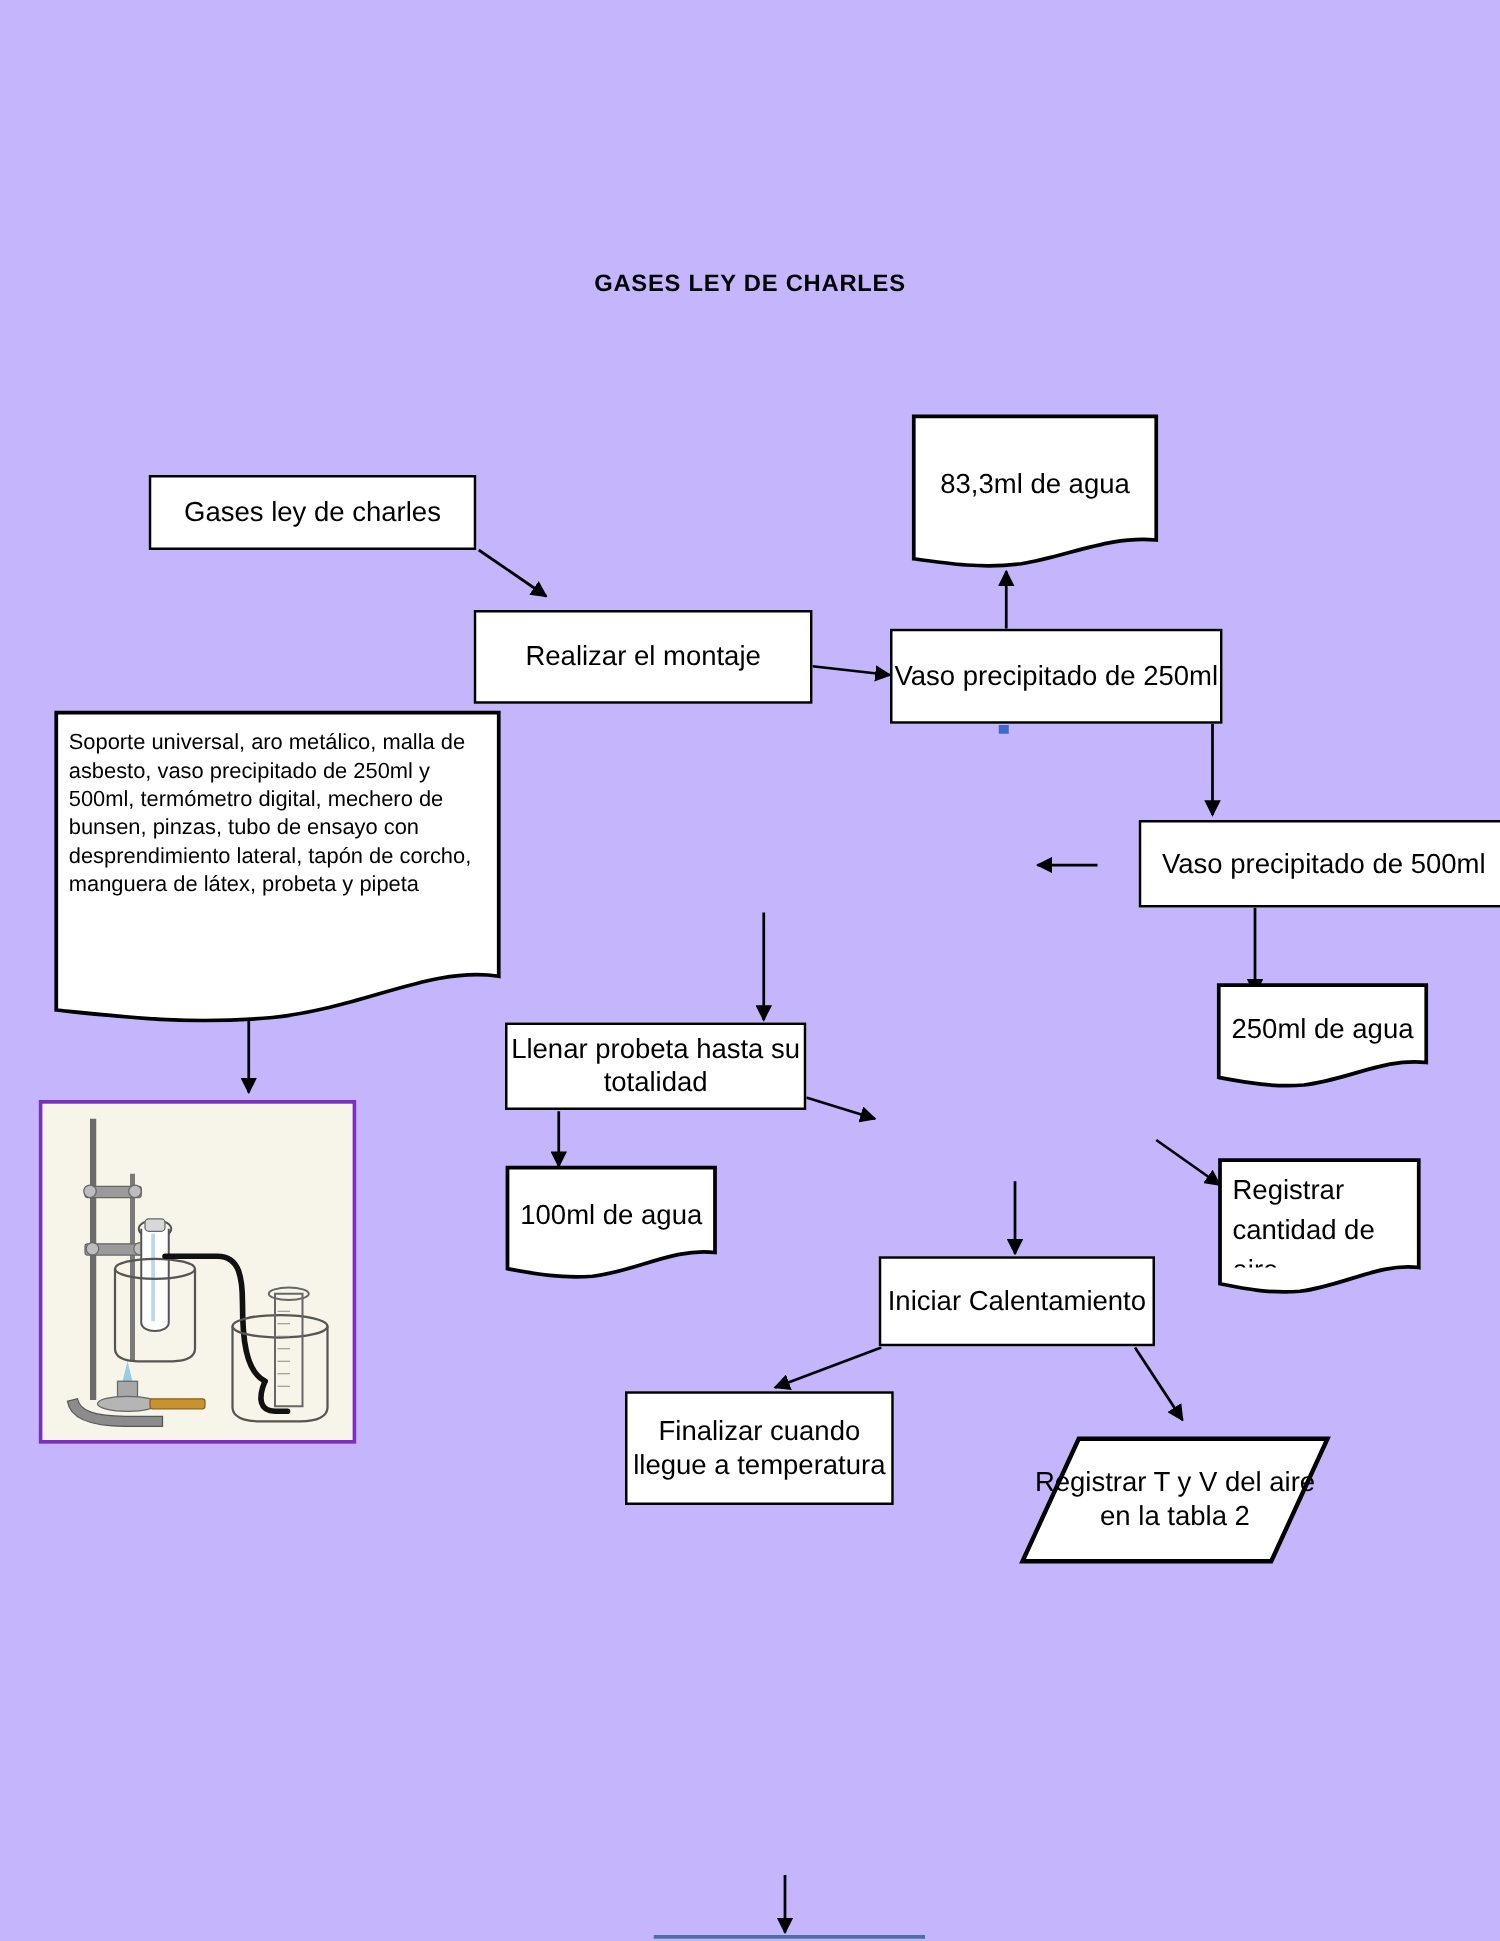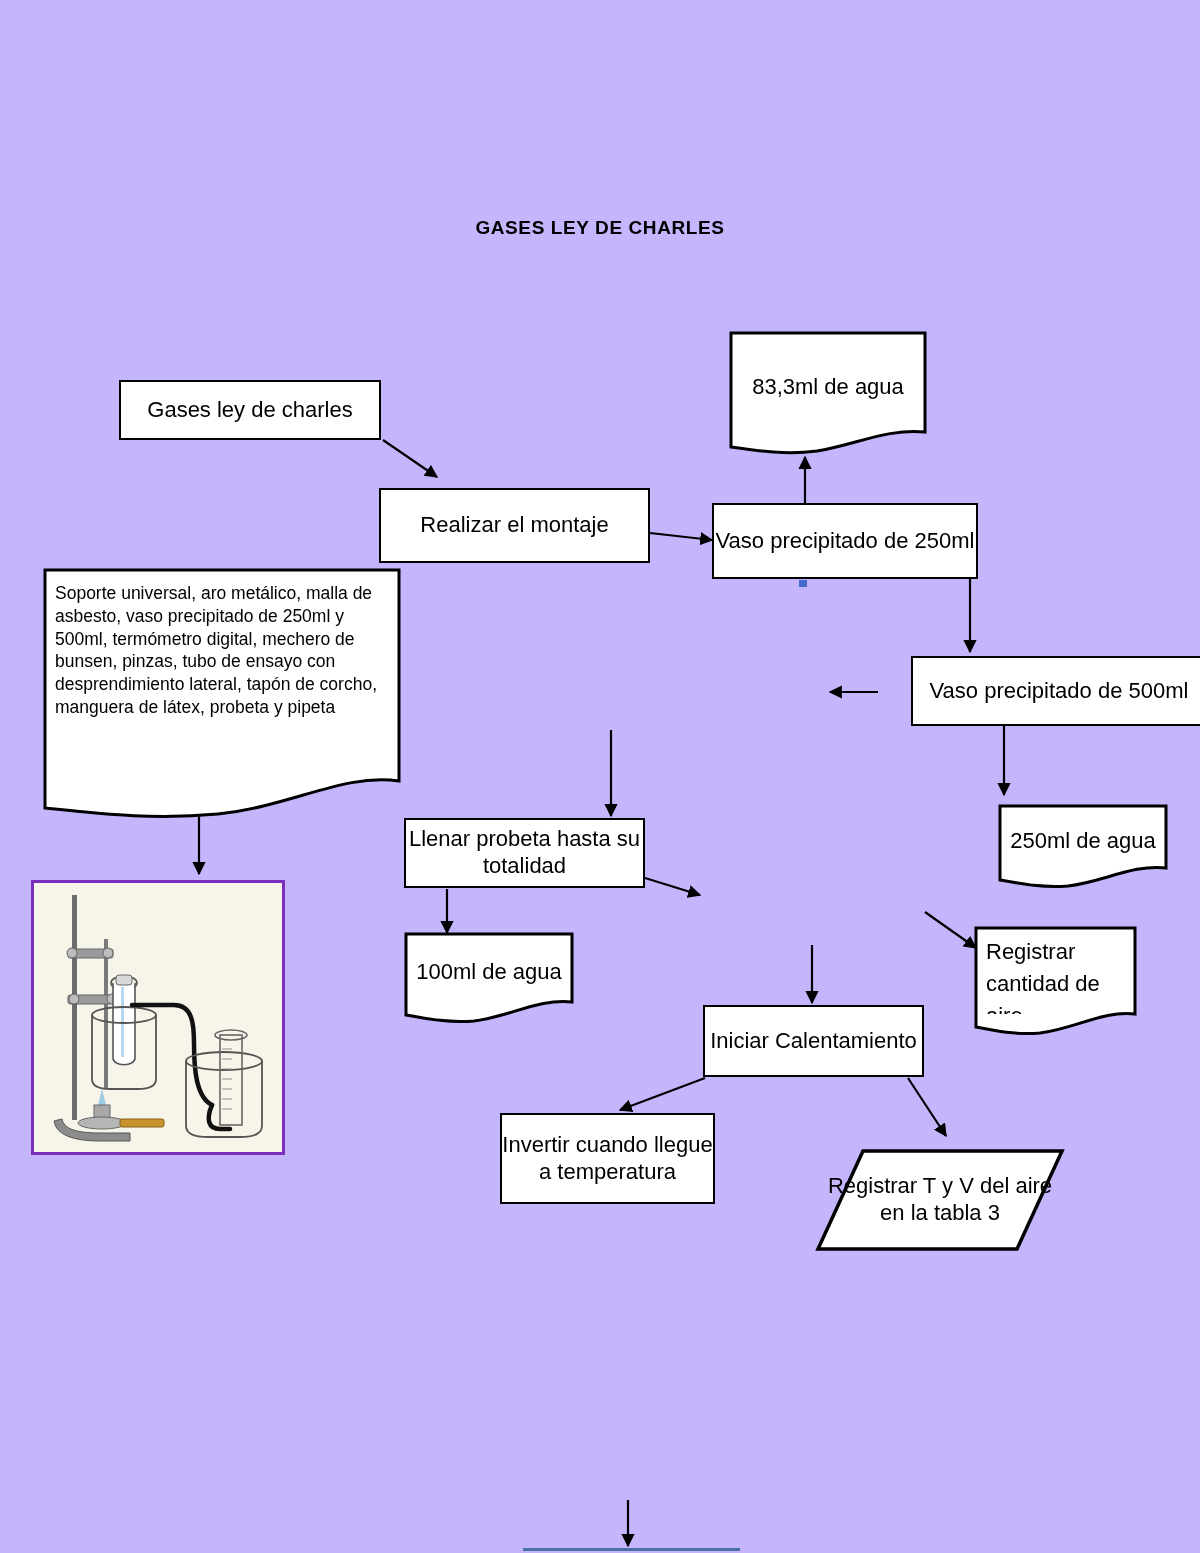--- a/index.html
+++ b/index.html
@@ -186,21 +186,21 @@
   <div class="node rect" style="left:712px; top:503px; width:266px; height:76px;">
     <span>Vaso precipitado de 250ml</span>
   </div>
   <div class="blue-tick" style="left:799px; top:580px;"></div>
 
   <div class="node rect" style="left:878px; top:656px; width:296px; height:70px;margin-left:33px;">
     <span>Vaso precipitado de 500ml</span>
   </div>
 
 
-  <div class="node doc" style="left:973px; top:804px; width:170px; height:85px;margin-left:25px;">
+  <div class="node doc" style="left:973px; top:786px; width:170px; height:85px;">
     <svg class="doc-svg" viewBox="0 0 170 85" preserveAspectRatio="none">
       <path d="M 2 2 L 168 2 L 168 64 C 135 60 105 78 70 82 C 45 84 24 80 2 76 Z" fill="#ffffff" stroke="#000000" stroke-width="3"></path>
     </svg>
     <div class="doc-text" style="margin-top:-10px;">250ml de agua</div>
   </div>
 
   <div class="node rect" style="left:404px; top:818px; width:241px; height:70px;">
     <span>Llenar probeta hasta su totalidad</span>
   </div>
 
@@ -217,28 +217,28 @@
       <path d="M 2 2 L 161 2 L 161 88 C 130 84 100 103 66 107 C 42 109 22 105 2 101 Z" fill="#ffffff" stroke="#000000" stroke-width="3"></path>
     </svg>
     <div class="doc-text" style="line-height:1.45; height:78px; overflow:hidden;">Registrar cantidad de aire evaporada</div>
   </div>
 
   <div class="node rect" style="left:703px; top:1005px; width:221px; height:72px;">
     <span>Iniciar Calentamiento</span>
   </div>
 
   <div class="node rect" style="left:500px; top:1113px; width:215px; height:91px;">
-    <span>Invertir cuando llegue a temperatura</span>
+    <span>Finalizar cuando llegue a temperatura</span>
   </div>
 
   <div class="node para" style="left:815px; top:1148px; width:250px; height:104px;">
     <svg class="para-svg" viewBox="0 0 250 104" preserveAspectRatio="none">
       <path d="M 48 3 L 247 3 L 202 101 L 3 101 Z" fill="#ffffff" stroke="#000000" stroke-width="3.5"></path>
     </svg>
-    <div class="para-text">Registrar T y V del aire en la tabla 3</div>
+    <div class="para-text">Registrar T y V del aire en la tabla 2</div>
   </div>
 
   <div id="apparatus-figure">
     <svg viewBox="0 0 248 269" width="248" height="269" xmlns="http://www.w3.org/2000/svg">
       <rect x="0" y="0" width="248" height="269" fill="#f7f4e9"></rect>
 
       <rect x="38" y="12" width="5" height="225" fill="#6b6b6b"></rect>
 
       <path d="M 20 238 C 22 252 40 258 66 258 L 96 258 L 96 250 L 66 250 C 42 250 30 246 28 236 Z" fill="#8c8c8c" stroke="#555" stroke-width="1"></path>
 

